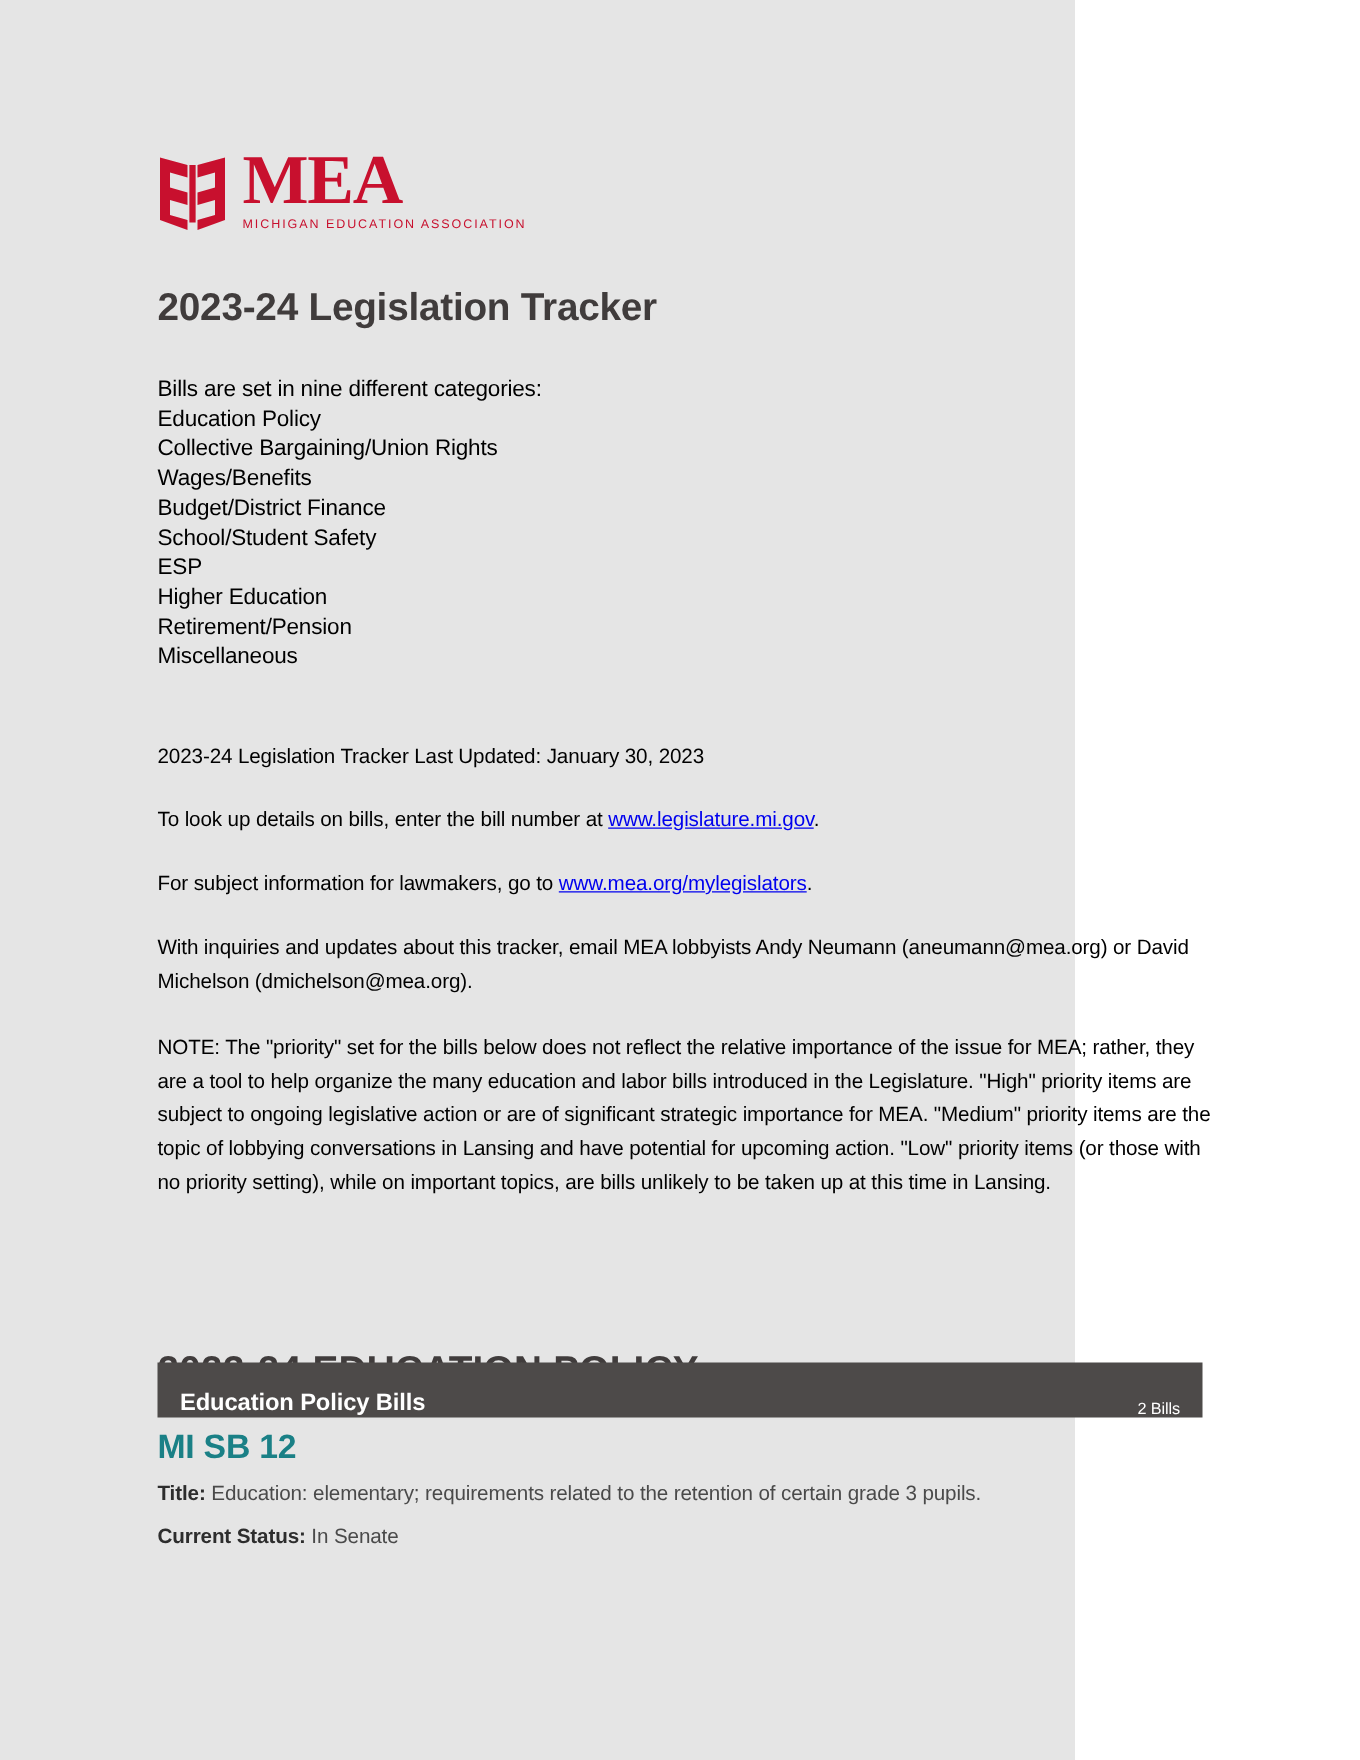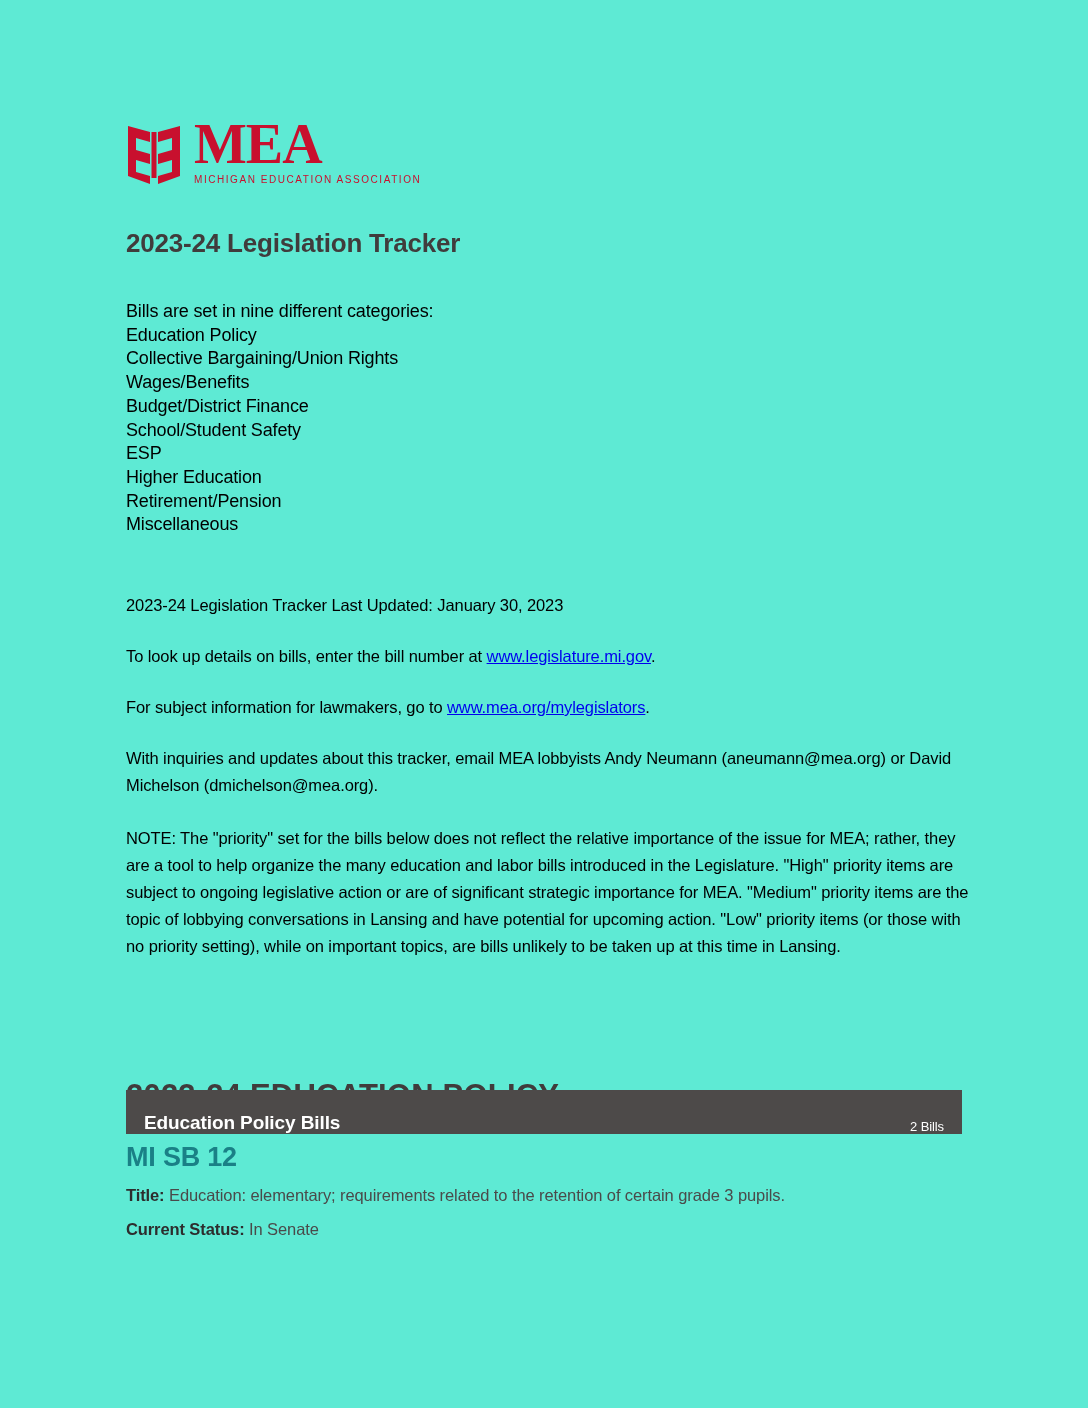--- a/index.html
+++ b/index.html
@@ -13,23 +13,23 @@
     height: 1408px;
     font-family: "Liberation Sans", sans-serif;
     color: #231f20;
     position: relative;
     overflow: hidden;
   }
 
   .page {
     position: absolute;
     left: 0; top: 0;
-    width: 1088px;
+    width: 860px;
     height: 1408px;
-    background: #5eead4;
+    background: #e5e5e5;
   }
 
   
   .logo-block {
     position: absolute;
     left: 126px;
     top: 122px;
     display: flex;
     align-items: flex-start;
   }
@@ -61,21 +61,21 @@
     color: #c8102e;
     margin-top: 3px;
     white-space: nowrap;
   }
 
   
   .doc-title {
     position: absolute;
     left: 126px;
     top: 228px;
-    font-size: 26px;
+    font-size: 31px;
     font-weight: bold;
     color: #403c3c;
     letter-spacing: -0.2px;
     white-space: nowrap;
   }
 
   .section-title {
     position: absolute;
     left: 126px;
     top: 1078px;

